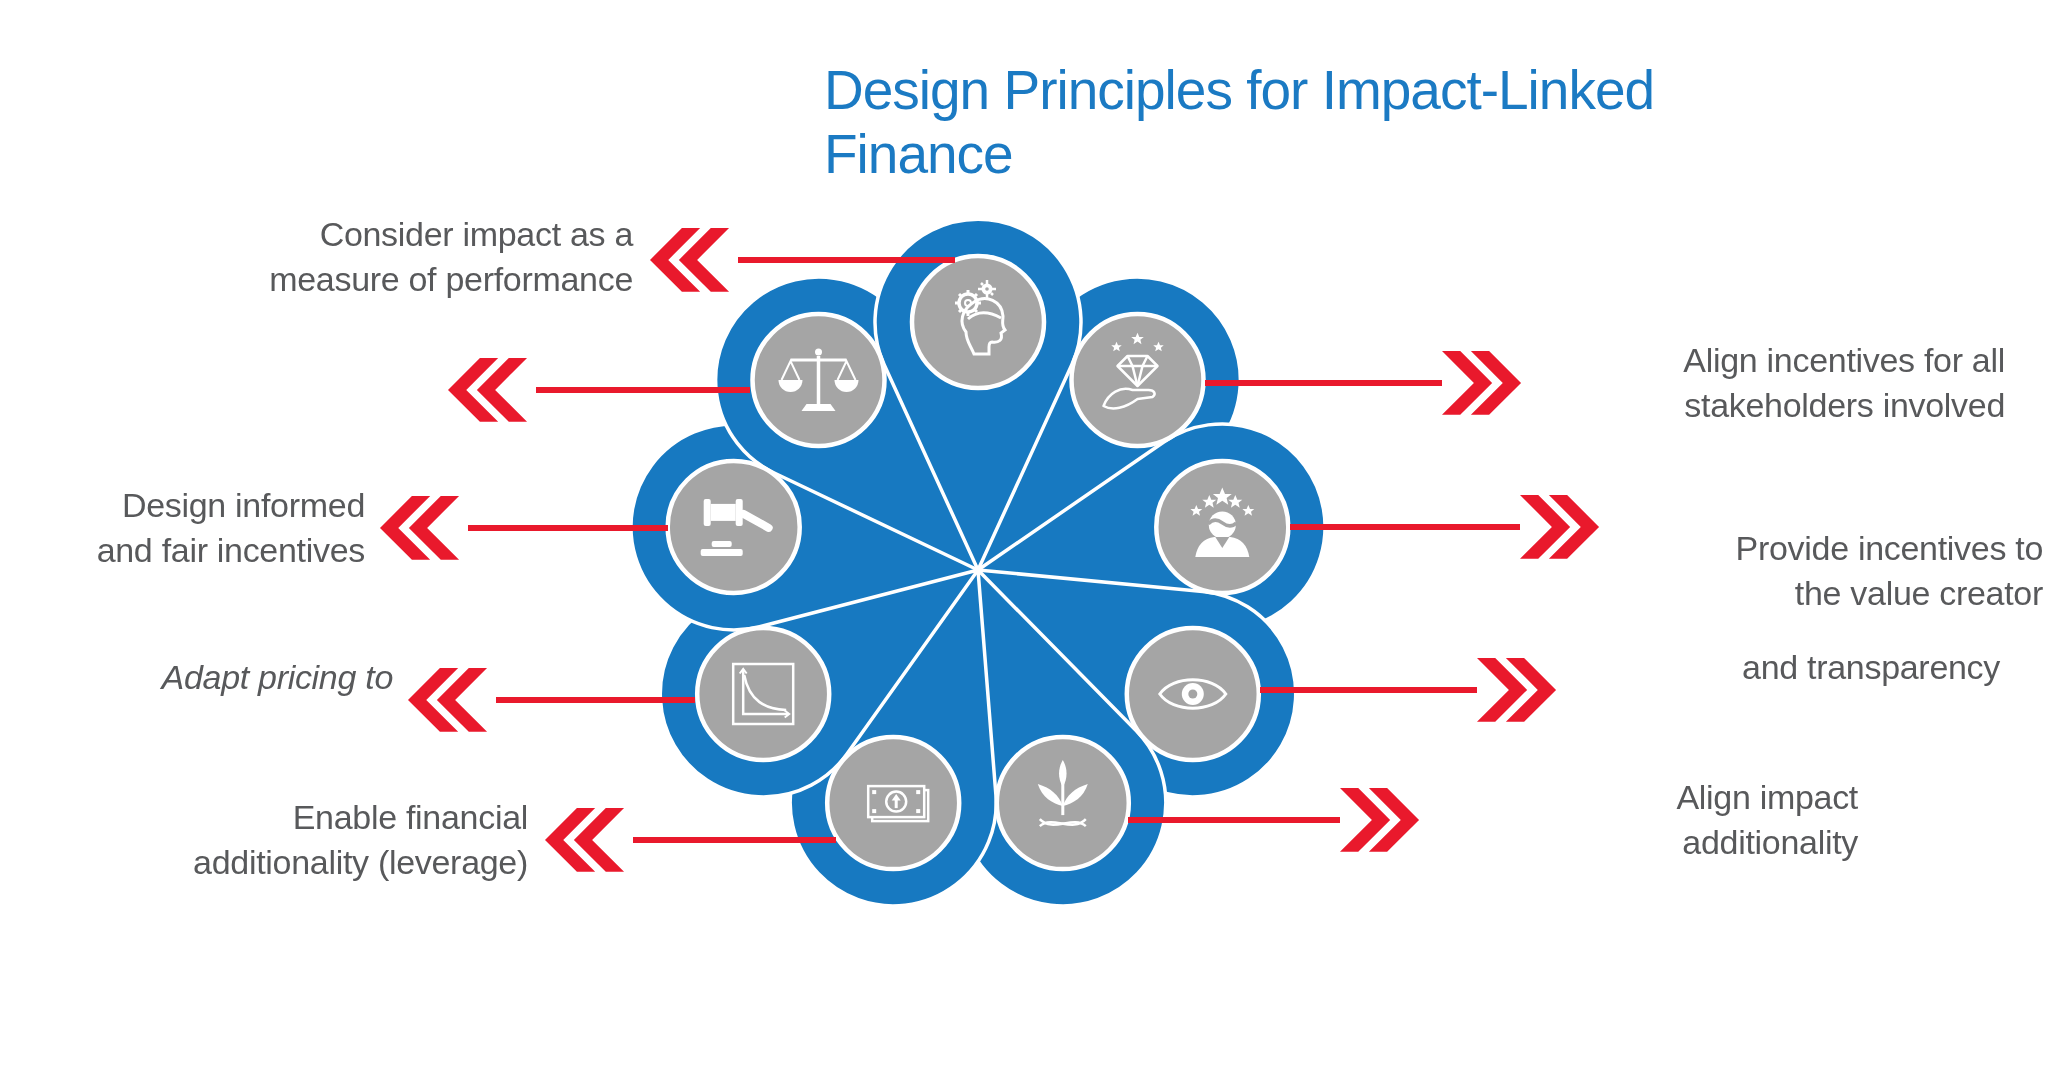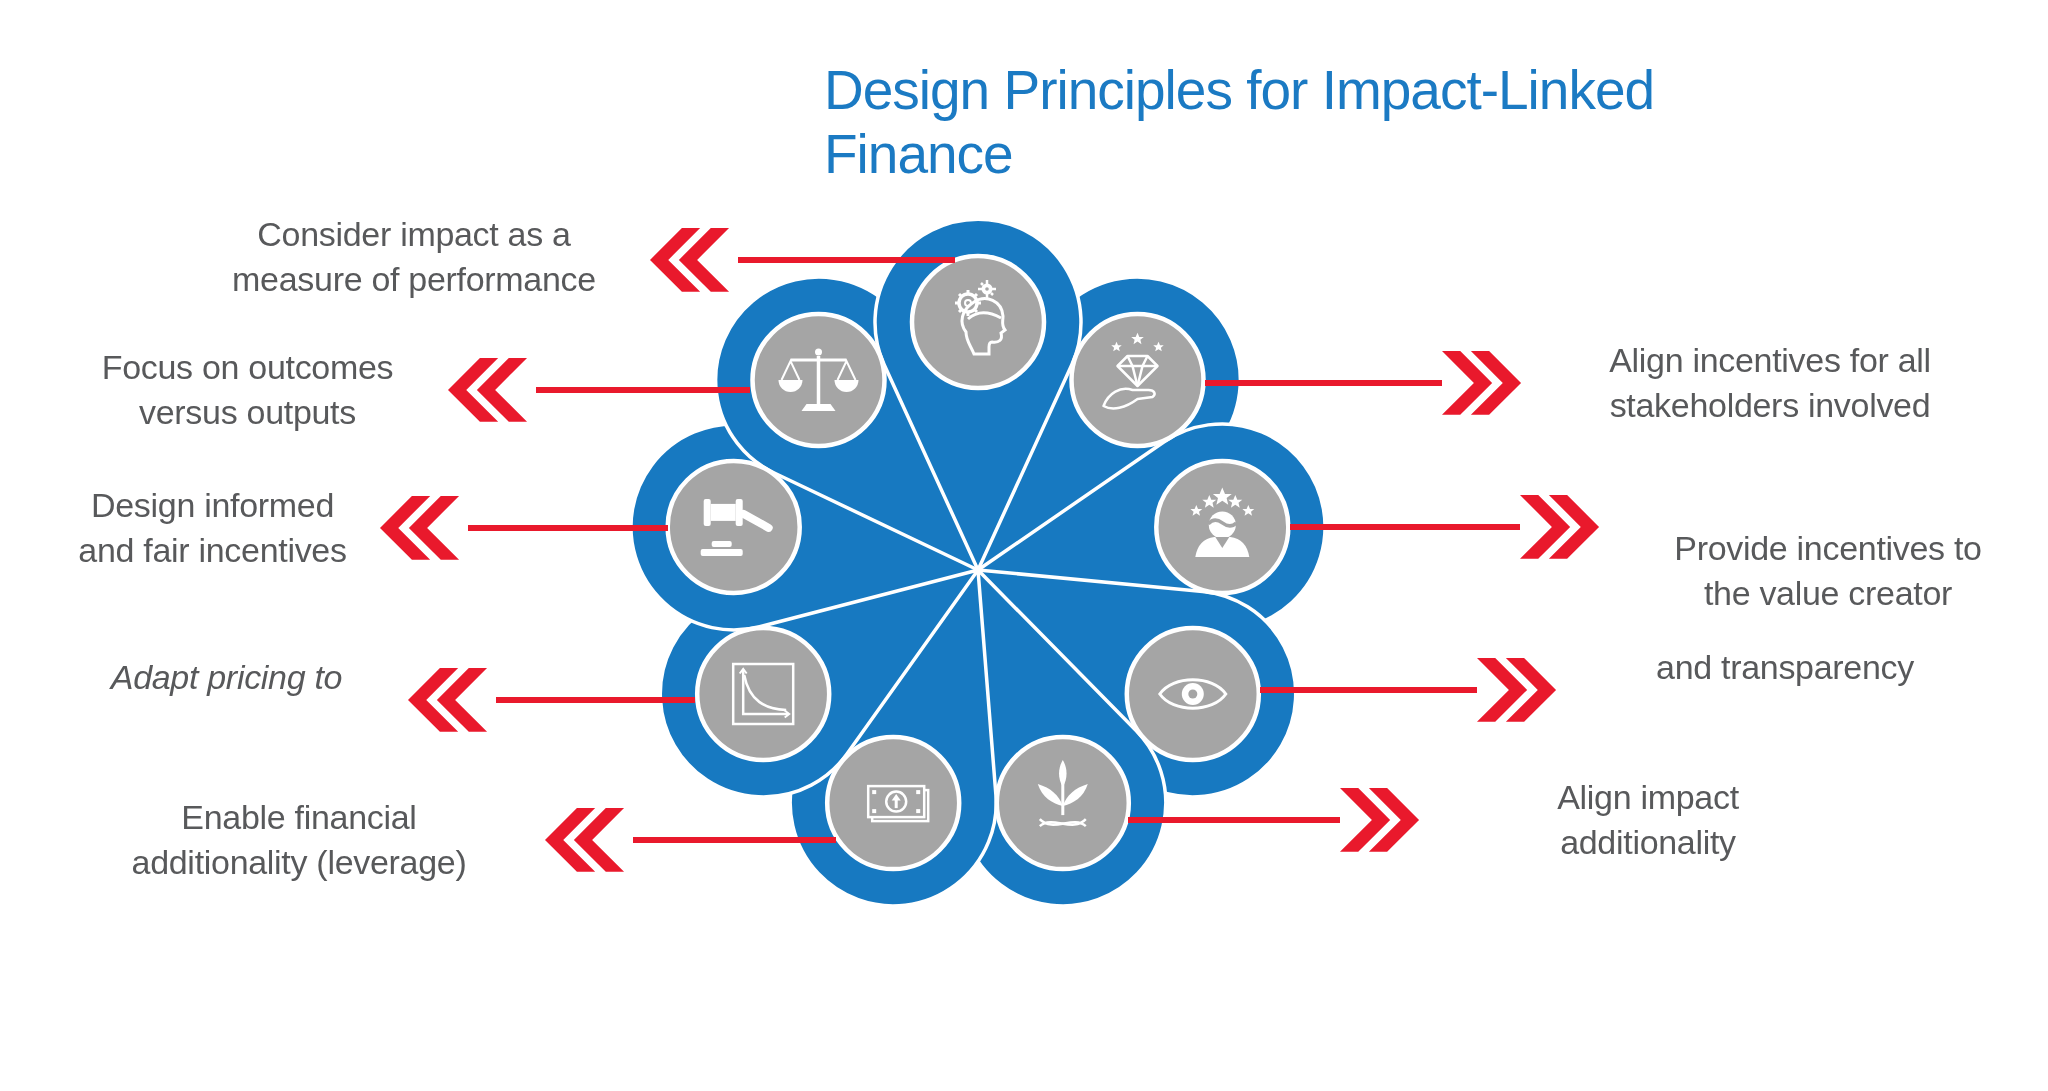--- a/index.html
+++ b/index.html
@@ -9,22 +9,22 @@
   }
   #title{
     position:absolute;left:824px;top:58px;width:1010px;
     font-size:55px;font-weight:300;letter-spacing:-1px;color:#1b7ac3;
     font-family:"Liberation Sans",sans-serif;
   }
   .label{
     position:absolute;color:#58595b;font-size:34px;line-height:45px;font-weight:300;
     letter-spacing:-0.3px;
   }
-  .label.left{text-align:center;}
-  .label.right{text-align:center;}
+  .label.left{text-align:right;}
+  .label.right{text-align:right;}
   .label span{display:block;}
   svg{position:absolute;left:0;top:0;}
 </style>
 </head>
 <body>
 
 <div id="canvas">
 
   <div id="title">Design Principles for Impact-Linked Finance</div>
 
@@ -195,24 +195,20 @@
       <use href="#chevR" transform="translate(1520,495) scale(0.76)"></use>
       <use href="#chevR" transform="translate(1477,658) scale(0.76)"></use>
       <use href="#chevR" transform="translate(1340,788) scale(0.76)"></use>
     </g>
   </svg>
 
   <div class="label left" style="left:195px;top:212px;width:438px;">
     <span>Consider impact as a</span>
     <span>measure of performance</span>
   </div>
-  <div class="label left" style="left:60px;top:345px;width:375px;">
-    <span>Focus on outcomes</span>
-    <span>versus outputs</span>
-  </div>
   <div class="label left" style="left:60px;top:483px;width:305px;">
     <span>Design informed</span>
     <span>and fair incentives</span>
   </div>
   <div class="label left" style="left:60px;top:655px;width:333px;font-style:italic;">
     <span>Adapt pricing to</span>
   </div>
   <div class="label left" style="left:70px;top:795px;width:458px;">
     <span>Enable financial</span>
     <span>additionality (leverage)</span>

